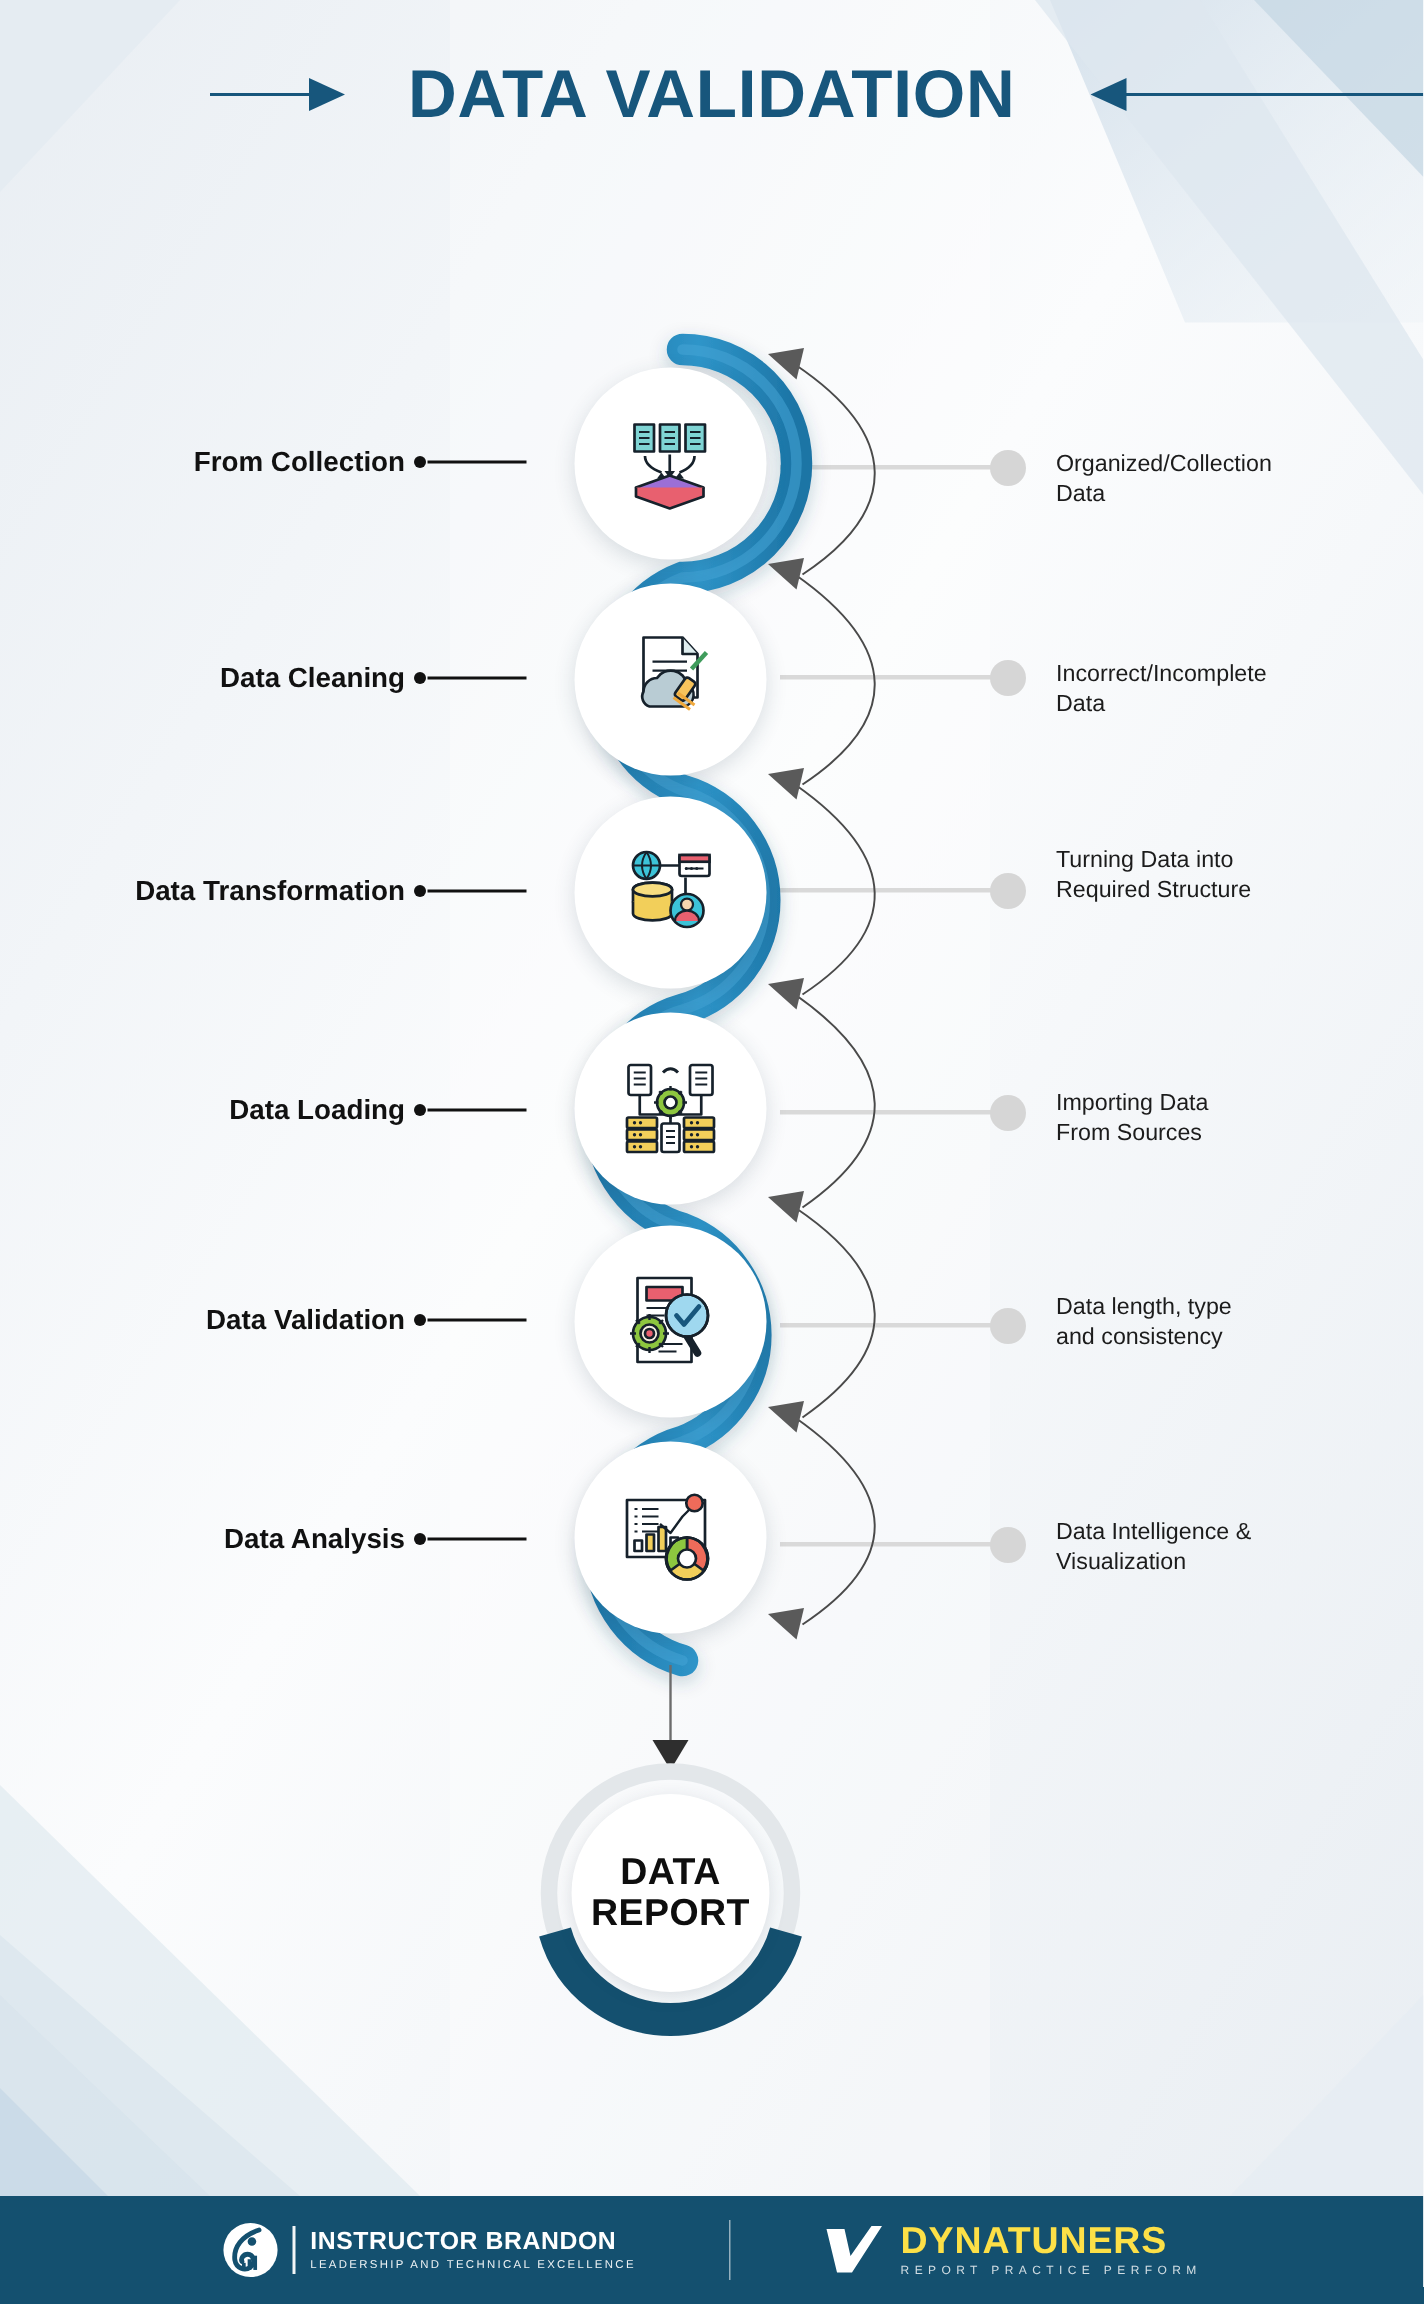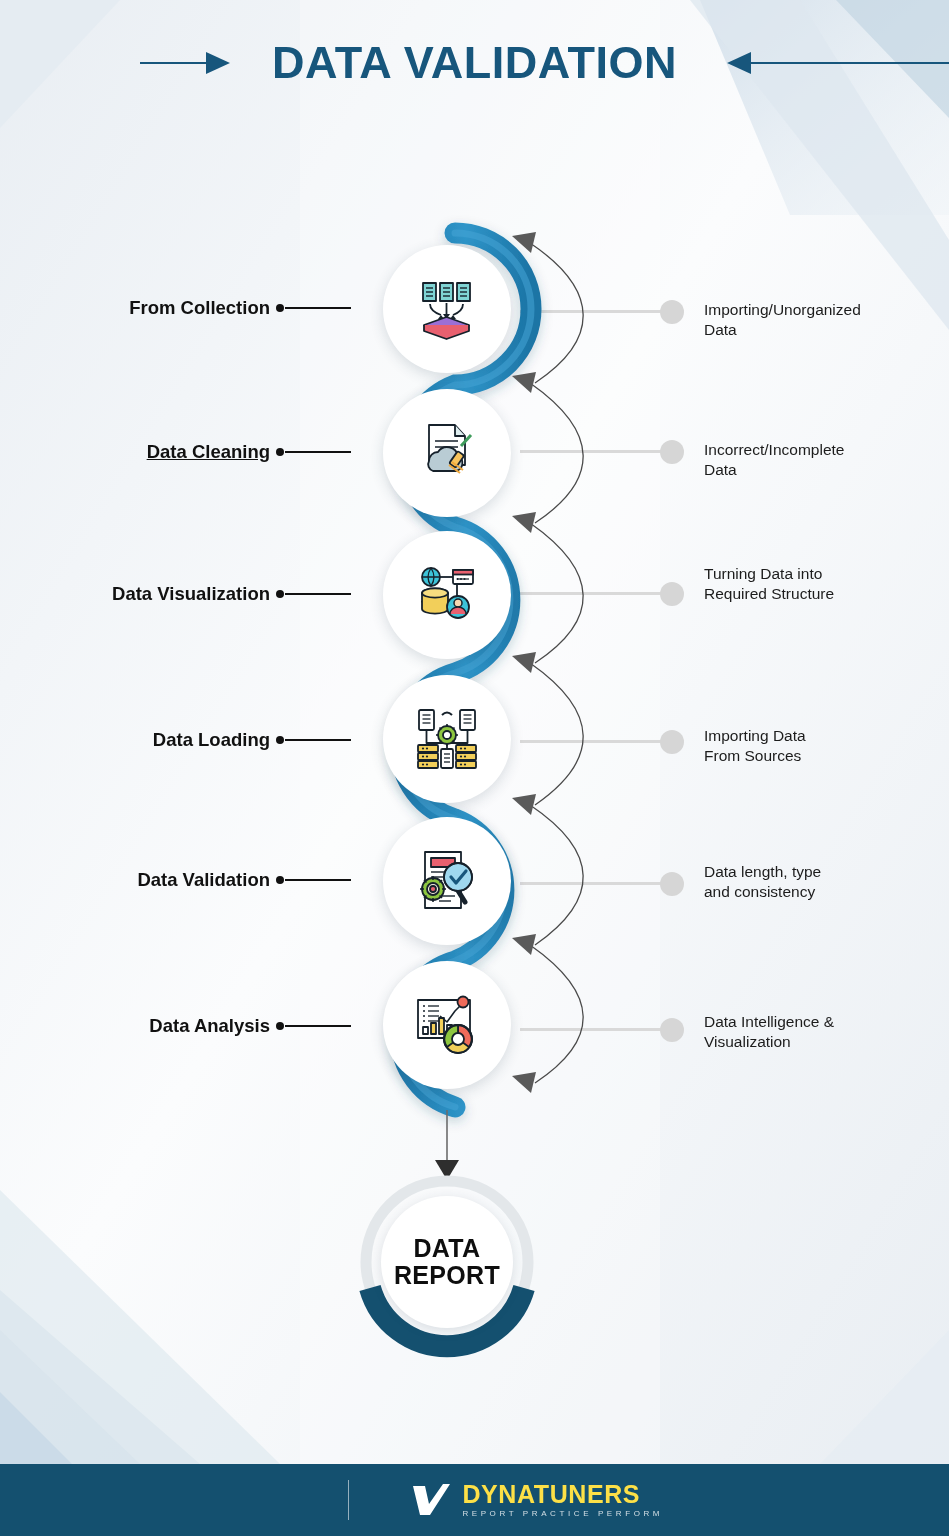--- a/index.html
+++ b/index.html
@@ -537,45 +537,45 @@
         </svg>
       </span>
     </div>
   </div>
 
   <div>
     <div class="step-label" style="left:30px; top:297px; width:240px;">From Collection</div>
     <span class="label-dot" style="left:276px; top:304px;"></span>
     <span class="label-line" style="left:285px; top:307px; width:66px;"></span>
 
-    <div class="step-label" style="left:30px; top:441px; width:240px;text-decoration:underline;">Data Cleaning</div>
+    <div class="step-label" style="left:30px; top:441px; width:240px;">Data Cleaning</div>
     <span class="label-dot" style="left:276px; top:448px;"></span>
     <span class="label-line" style="left:285px; top:451px; width:66px;"></span>
 
-    <div class="step-label" style="left:20px; top:583px; width:250px;">Data Visualization</div>
+    <div class="step-label" style="left:20px; top:583px; width:250px;">Data Transformation</div>
     <span class="label-dot" style="left:276px; top:590px;"></span>
     <span class="label-line" style="left:285px; top:593px; width:66px;"></span>
 
     <div class="step-label" style="left:30px; top:729px; width:240px;text-align:right;">Data Loading</div>
     <span class="label-dot" style="left:276px; top:736px;"></span>
     <span class="label-line" style="left:285px; top:739px; width:66px;"></span>
 
     <div class="step-label" style="left:30px; top:869px; width:240px;">Data Validation</div>
     <span class="label-dot" style="left:276px; top:876px;"></span>
     <span class="label-line" style="left:285px; top:879px; width:66px;"></span>
 
     <div class="step-label" style="left:30px; top:1015px; width:240px;">Data Analysis</div>
     <span class="label-dot" style="left:276px; top:1022px;"></span>
     <span class="label-line" style="left:285px; top:1025px; width:66px;"></span>
   </div>
 
   <div>
     <span class="desc-line" style="left:520px; top:310px; width:160px;"></span>
     <span class="desc-dot" style="left:660px; top:300px;"></span>
-    <div class="desc" style="left:704px; top:300px; width:230px;">Importing/Unorganized
+    <div class="desc" style="left:704px; top:300px; width:230px;">Organized/Collection
 Data</div>
 
     <span class="desc-line" style="left:520px; top:450px; width:160px;"></span>
     <span class="desc-dot" style="left:660px; top:440px;"></span>
     <div class="desc" style="left:704px; top:440px; width:230px;">Incorrect/Incomplete
 Data</div>
 
     <span class="desc-line" style="left:520px; top:592px; width:160px;"></span>
     <span class="desc-dot" style="left:660px; top:582px;"></span>
     <div class="desc" style="left:704px; top:564px; width:230px;">Turning Data into
@@ -598,20 +598,39 @@
   </div>
 
   <div class="report-node" style="left:367px; top:1182px;">
     <div class="report-inner">
       <span class="report-text">DATA
 REPORT</span>
     </div>
   </div>
 
   <div class="footer">
+    <div class="brand">
+      <span class="brand-mark">
+        <svg viewBox="0 0 40 40">
+          <circle cx="20" cy="20" r="19" fill="#ffffff"></circle>
+          <path d="M26 6 C14 10 8 18 9 27 C10 33 16 35 20 32 C24 29 22 23 18 23 C15 23 13 26 14 28" fill="none" stroke="#14506f" stroke-width="3.4" stroke-linecap="round"></path>
+          <circle cx="21" cy="14" r="3" fill="#14506f"></circle>
+          <g fill="#14506f">
+            <rect x="14" y="29" width="2.6" height="5"></rect>
+            <rect x="18" y="26.5" width="2.6" height="7.5"></rect>
+            <rect x="22" y="24" width="2.6" height="10"></rect>
+          </g>
+        </svg>
+      </span>
+      <span class="brand-rule"></span>
+      <span class="brand-text">
+        <span class="brand-name" style="display:block;">INSTRUCTOR BRANDON</span>
+        <span class="brand-tag" style="display:block;">LEADERSHIP AND TECHNICAL EXCELLENCE</span>
+      </span>
+    </div>
 
     <span class="footer-sep"></span>
 
     <div class="brand">
       <span class="brand2-mark">
         <svg viewBox="0 0 40 36">
           <polygon points="2,4 14,4 18,22 32,2 39,2 19,33 9,33" fill="#ffffff"></polygon>
         </svg>
       </span>
       <span class="brand-text">

